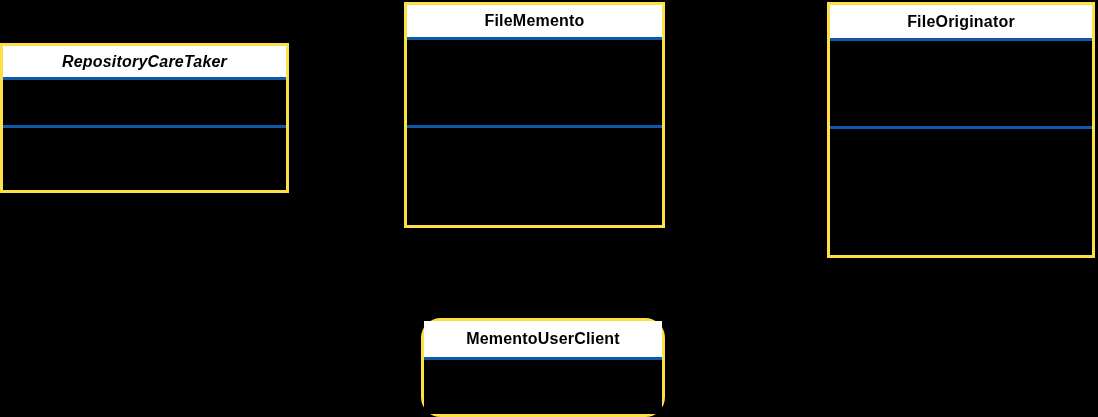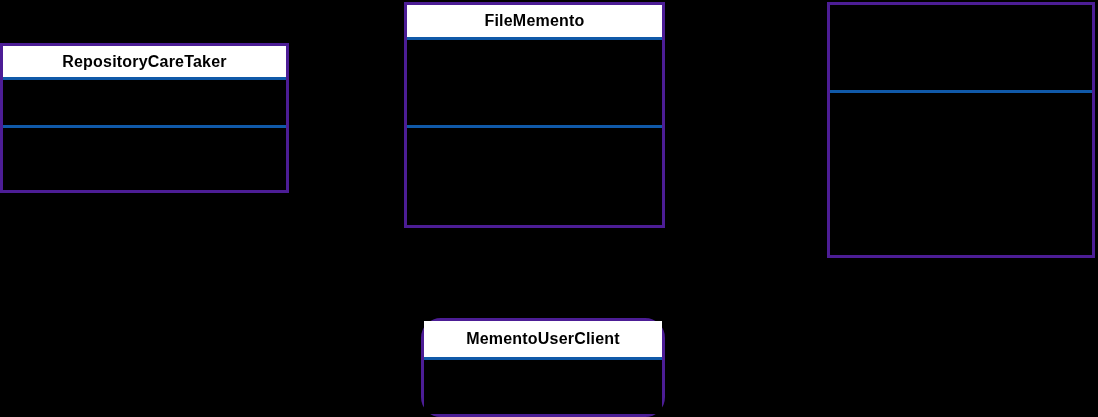--- a/index.html
+++ b/index.html
@@ -18,21 +18,21 @@
   #diagram-canvas {
     position: absolute;
     inset: 0;
     background: #000000;
   }
 
   
   .uml-class {
     position: absolute;
     box-sizing: border-box;
-    border: 3px solid #4c1d95;
+    border: 3px solid #fde047;
     background: #a3a3a3;
     display: flex;
     flex-direction: column;
   }
 
   .uml-title {
     box-sizing: border-box;
     background: #ffffff;
     color: #000000;
     font-weight: bold;
@@ -55,21 +55,21 @@
     padding: 4px 6px;
     overflow: hidden;
     white-space: pre-line;
   }
 
   .uml-compartment + .uml-compartment {
     border-top: 3px solid #1059a8;
   }
 
   
-  #class-repositorycaretaker { left: 0px;   top: 43px;  width: 289px; height: 150px; }
+  #class-repositorycaretaker { left: 0px;   top: 43px;  width: 289px; height: 150px; font-style: italic; }
   #class-repositorycaretaker .uml-title { height: 34px; }
   #class-repositorycaretaker .comp-attributes { height: 45px; }
   #class-repositorycaretaker .comp-operations { flex: 1; }
 
   #class-filememento { left: 404px; top: 2px;  width: 261px; height: 226px; }
   #class-filememento .uml-title { height: 35px; }
   #class-filememento .comp-attributes { height: 85px; }
   #class-filememento .comp-operations { flex: 1; }
 
   #class-fileoriginator { left: 827px; top: 2px;  width: 268px; height: 256px; }
@@ -116,20 +116,21 @@
     <div class="uml-compartment comp-operations"></div>
   </div>
 
   <div class="uml-class" id="class-filememento">
     <div class="uml-title">FileMemento</div>
     <div class="uml-compartment comp-attributes"></div>
     <div class="uml-compartment comp-operations"></div>
   </div>
 
   <div class="uml-class" id="class-fileoriginator">
+    <div class="uml-title">FileOriginator</div>
     <div class="uml-compartment comp-attributes"></div>
     <div class="uml-compartment comp-operations"></div>
   </div>
 
   <div class="uml-class" id="class-mementouserclient">
     <div class="uml-title">MementoUserClient</div>
     <div class="uml-compartment comp-operations"></div>
   </div>
 
 </div>

